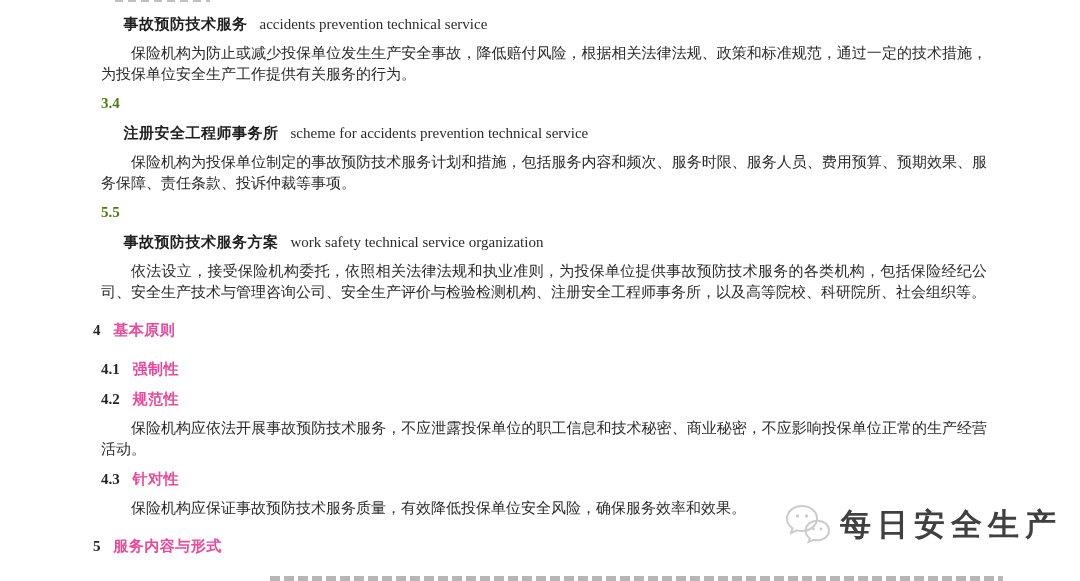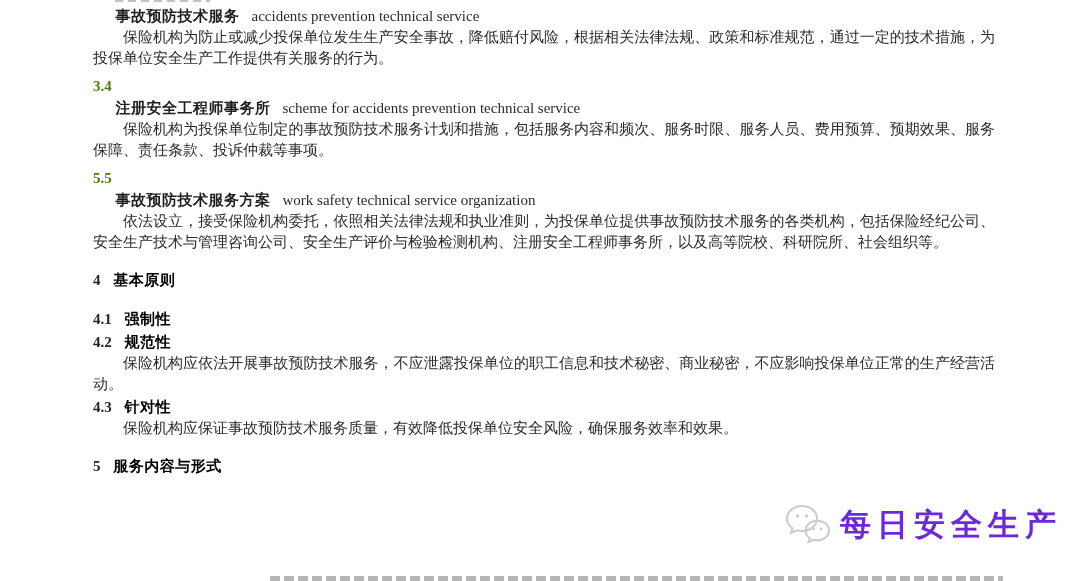--- a/index.html
+++ b/index.html
@@ -6,34 +6,34 @@
   .page {
     position:relative; width:1080px; height:581px;
     background:#ffffff; overflow:hidden;
     font-family:"Liberation Serif", serif;
   }
   .doc {
     position:absolute; left:93px; top:5px; width:902px;
     font-size:15px; line-height:21px; color:#2b2b2b;
     text-align:justify;
   }
-  .doc p { margin:0; }
+  .doc p { margin:8px; }
   .para { text-indent:2em; }
   .clause { margin-top:7px !important; font-weight:bold; color:#4d7c0f; }
   .term { text-indent:1.5em; }
   .term .zh {
     font-family:"Liberation Sans", sans-serif;
     font-weight:bold; color:#1f1f1f; letter-spacing:0.5px;
   }
   .term .en { margin-left:0.8em; color:#2b2b2b; }
   .chapter { margin:15px 0 16px !important; font-weight:bold; }
   .sub { margin-top:1px !important; font-weight:bold; }
   .chapter .num, .sub .num { font-family:"Liberation Serif", serif; color:#242424; }
   .chapter .title, .sub .title {
-    font-family:"Liberation Sans", sans-serif; color:#000000;
+    font-family:"Liberation Sans", sans-serif; color:#ec4899;
     margin-left:0.85em; letter-spacing:0.5px;
   }
   .chapter.big-gap { margin-top:16px !important; margin-bottom:17px !important; }
 
   
   .top-sliver {
     position:absolute; left:115px; top:0; width:95px; height:2px;
     background:repeating-linear-gradient(90deg,#8d8d8d 0 8px, transparent 8px 13px);
     opacity:.55;
   }
@@ -44,21 +44,21 @@
     opacity:.65;
   }
 
   .watermark {
     position:absolute; right:18px; top:503px;
     display:flex; align-items:center; gap:8px;
     pointer-events:none;
   }
   .watermark .brand {
     font-family:"Liberation Sans", sans-serif;
-    font-size:31px; font-weight:bold; color:#6d28d9;
+    font-size:31px; font-weight:bold; color:#404040;
     letter-spacing:6px; white-space:nowrap;
   }
   .watermark svg { display:block; }
 </style>
 </head>
 <body>
 
 <div class="page">
 
   <div class="top-sliver"></div>

